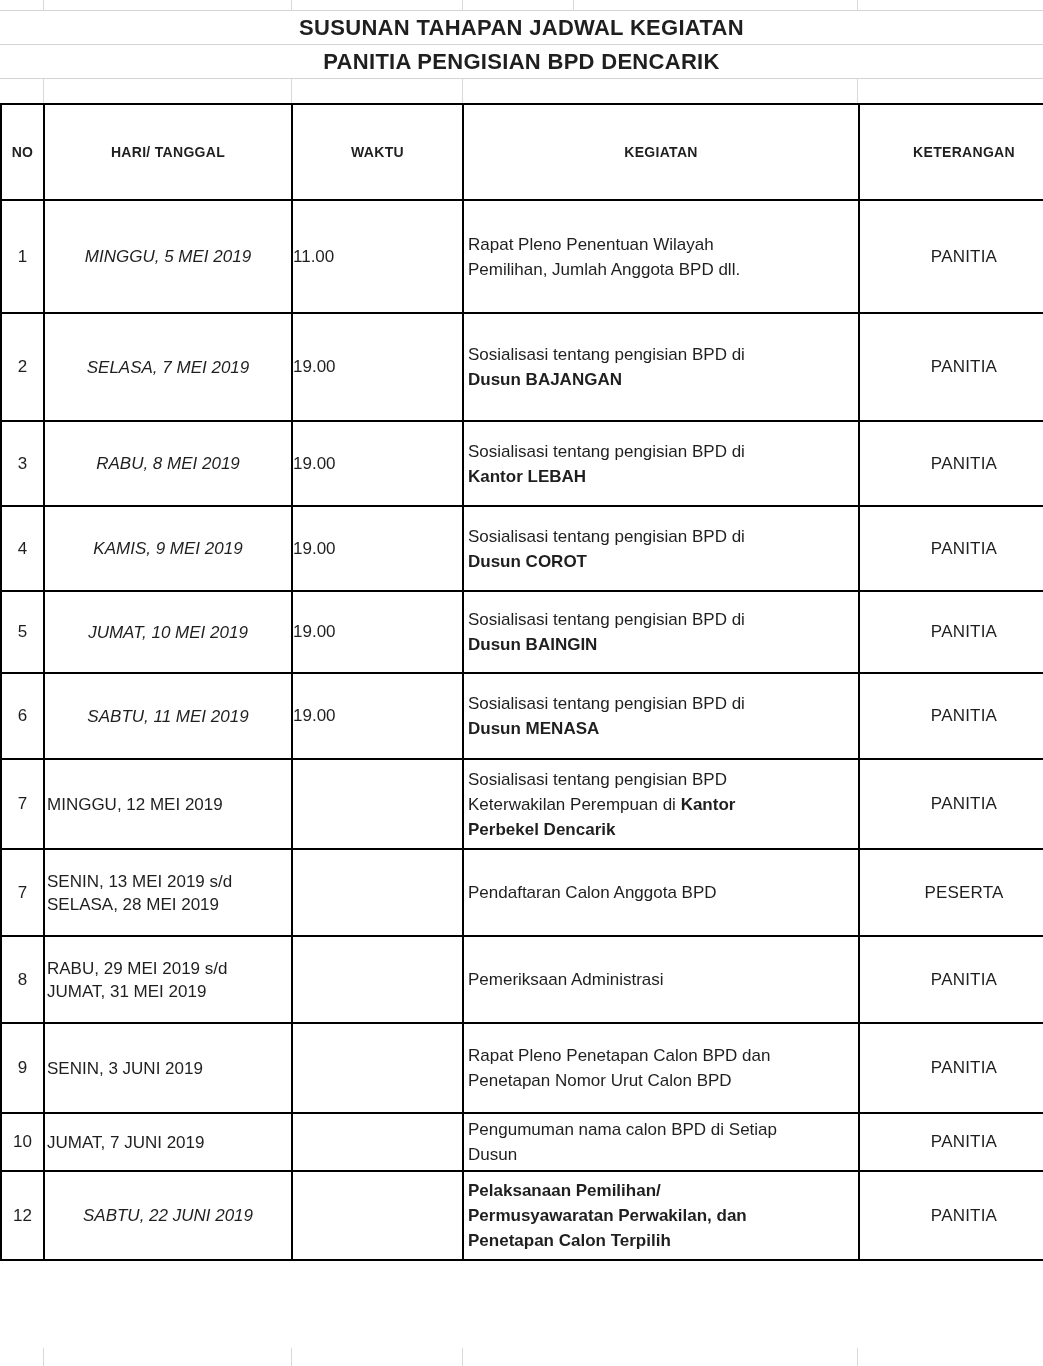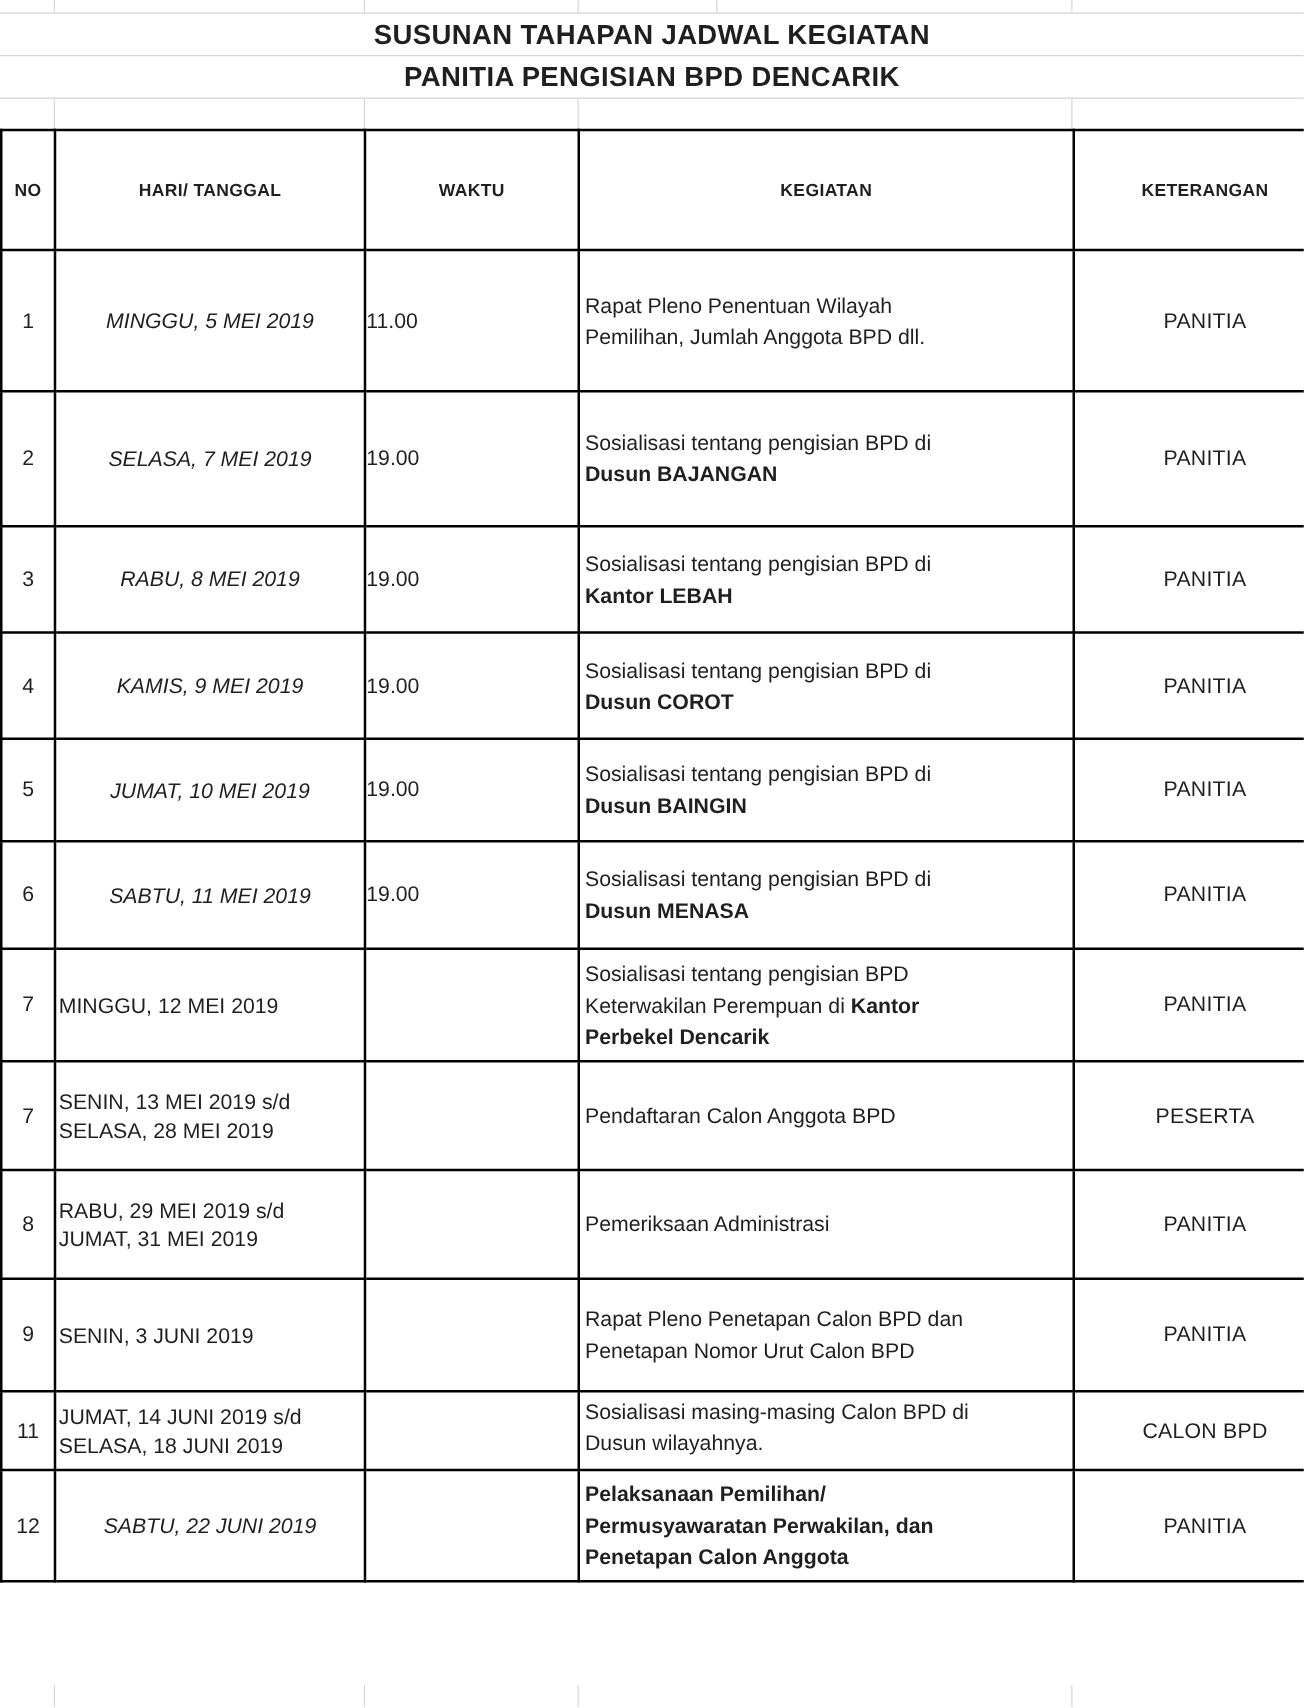--- a/index.html
+++ b/index.html
@@ -198,42 +198,41 @@
           <div>SENIN, 3 JUNI 2019</div>
         </td>
         <td class="c-waktu"></td>
         <td class="c-keg">
           <div><span>Rapat Pleno Penetapan Calon BPD dan</span></div>
           <div><span>Penetapan Nomor Urut Calon BPD</span></div>
         </td>
         <td class="c-ket">PANITIA</td>
       </tr>
       <tr>
-        <td class="c-no">11</td>
-        <td class="c-date a-left">
-          <div>JUMAT, 14 JUNI 2019 s/d</div>
-          <div>SELASA, 18 JUNI 2019</div>
-        </td>
-        <td class="c-waktu"></td>
-        <td class="c-keg v-bottom">
-          <div><span>Sosialisasi masing-masing Calon BPD di</span></div>
-          <div><span>Dusun wilayahnya.</span></div>
-        </td>
-        <td class="c-ket">CALON BPD</td>
+        <td class="c-no">10</td>
+        <td class="c-date a-left">
+          <div>JUMAT, 7 JUNI 2019</div>
+        </td>
+        <td class="c-waktu"></td>
+        <td class="c-keg">
+          <div><span>Pengumuman nama calon BPD di Setiap</span></div>
+          <div><span>Dusun</span></div>
+        </td>
+        <td class="c-ket">PANITIA</td>
       </tr>
       <tr>
         <td class="c-no">12</td>
         <td class="c-date a-center">
           <div>SABTU, 22 JUNI 2019</div>
         </td>
         <td class="c-waktu"></td>
         <td class="c-keg">
           <div><span class="b">Pelaksanaan Pemilihan/</span></div>
           <div><span class="b">Permusyawaratan Perwakilan, dan</span></div>
-          <div><span class="b">Penetapan Calon Anggota</span></div>
+          <div><span class="b">Penetapan Calon Terpilih</span></div>
         </td>
         <td class="c-ket">PANITIA</td>
       </tr>
     </tbody>
 </table>
 
 <div class="bottom-strip">
   <i class="vl" style="left:43px"></i>
     <i class="vl" style="left:291px"></i>
     <i class="vl" style="left:462px"></i>

